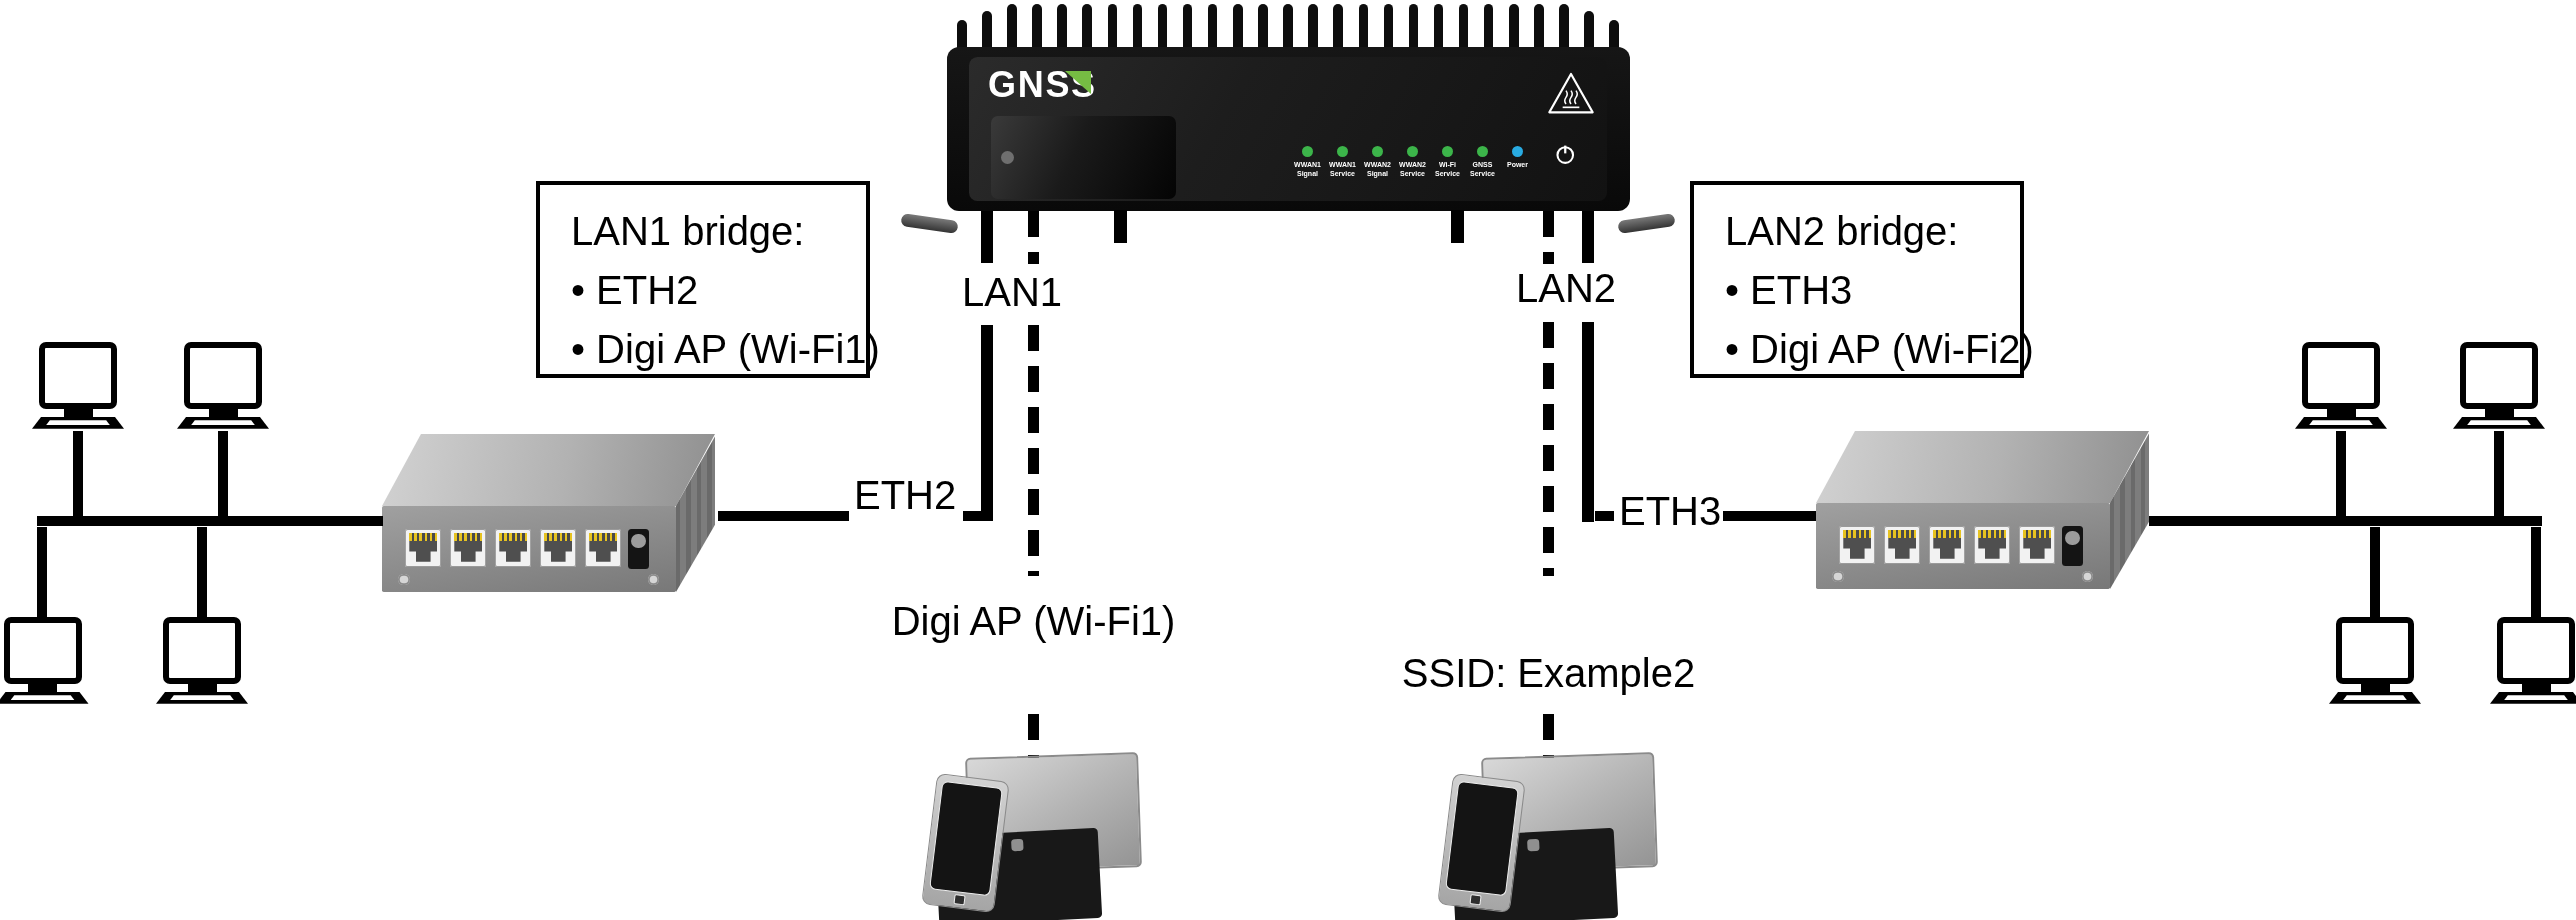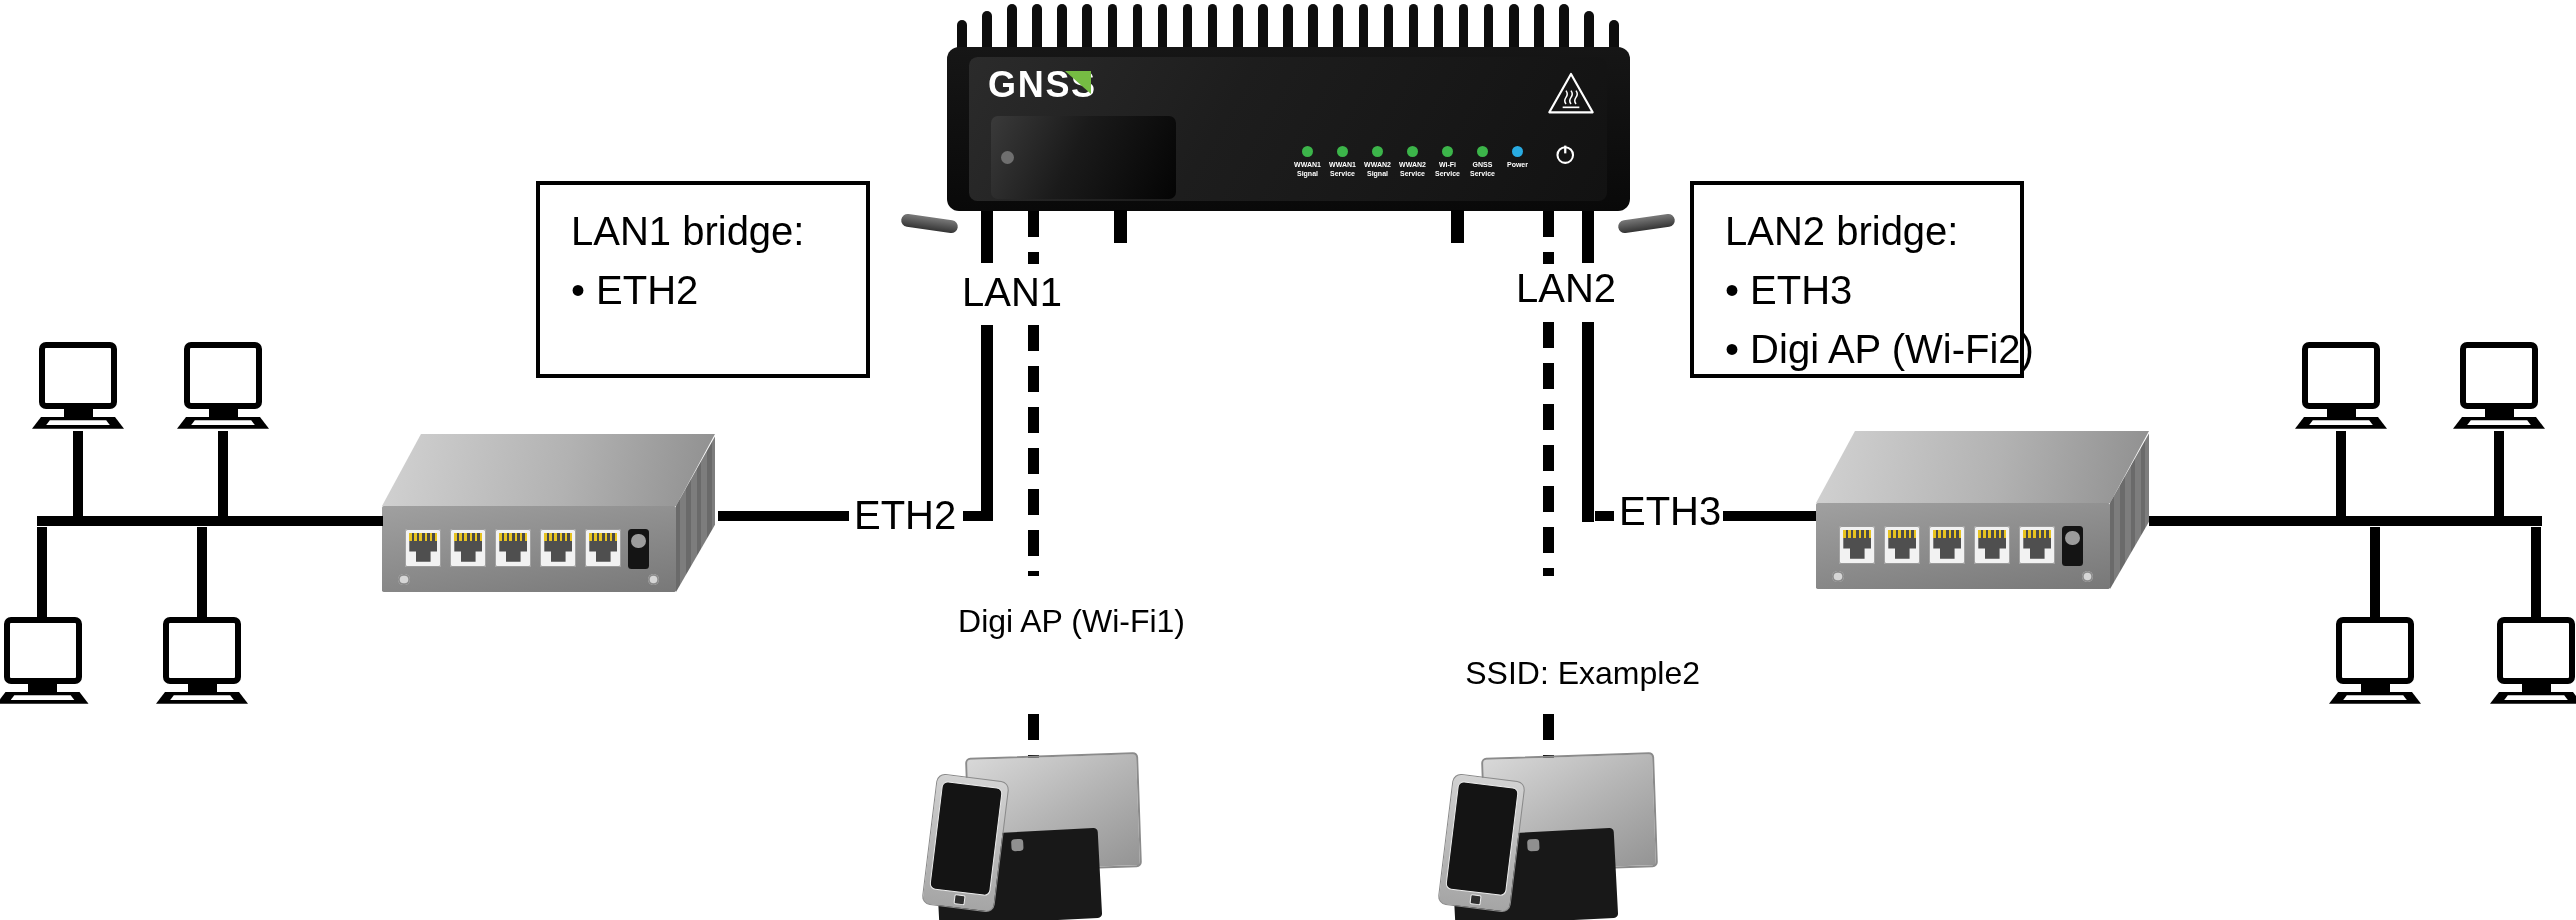--- a/index.html
+++ b/index.html
@@ -7,21 +7,21 @@
        font-family:"Liberation Sans",sans-serif;position:relative;color:#000}
   .abs{position:absolute}
 
   
   .solid-line{position:absolute;background:#000}
   .dash-v{position:absolute;width:11.2px;
           background:repeating-linear-gradient(180deg,#000 0 26px,transparent 26px 41px)}
 
   
   .diag-label{position:absolute;font-size:40px;line-height:1.1;white-space:nowrap}
-  .diag-center{position:absolute;font-size:32px;line-height:52px;text-align:right;width:303px;white-space:nowrap}
+  .diag-center{position:absolute;font-size:40px;line-height:52px;text-align:center;width:303px;white-space:nowrap}
 
   
   .note-box{position:absolute;width:334px;height:197px;border:4.3px solid #000;background:#fff;box-sizing:border-box;
             padding:17.3px 0 0 31px;font-size:40px;line-height:59px;white-space:nowrap}
 
   
   .fins{position:absolute;left:957px;top:3.5px;width:662px;height:45px;display:flex;
         justify-content:space-between;align-items:flex-end}
   .fin{width:9.5px;height:45px;background:#0d0d0d;border-radius:5.2px 5.2px 0 0}
   .fin.h1{height:28.5px}.fin.h2{height:38px}
@@ -177,21 +177,21 @@
   <div class="foot-hook" style="left:901px;top:217px;transform:rotate(8deg)"></div>
   <div class="foot-hook" style="left:1618px;top:217px;transform:rotate(-8deg)"></div>
   <div class="foot-tab" style="left:1114px"></div>
   <div class="foot-tab" style="left:1451px"></div>
 </div>
 
 <div class="solid-line" style="left:981px;top:211px;width:12px;height:52px"></div>
 <div class="diag-label" style="left:962px;top:270px">LAN1</div>
 <div class="solid-line" style="left:981px;top:325px;width:12px;height:196px"></div>
 <div class="solid-line" style="left:963px;top:511px;width:19px;height:10.4px"></div>
-<div class="diag-label" style="left:854px;top:493px">ETH2</div>
+<div class="diag-label" style="left:854px;top:473px">ETH2</div>
 <div class="solid-line" style="left:718px;top:511px;width:131px;height:10.4px"></div>
 
 <div class="dash-v" style="left:1028px;top:211px;height:53px"></div>
 <div class="dash-v" style="left:1028px;top:325px;height:251px"></div>
 <div class="dash-v" style="left:1028px;top:714px;height:48px"></div>
 <div class="diag-center" style="left:882px;top:595px">
   <span>Digi AP (Wi-Fi1)</span><br>
 </div>
 
 <div class="solid-line" style="left:1582px;top:211px;width:12px;height:52px"></div>
@@ -204,20 +204,21 @@
 <div class="dash-v" style="left:1543px;top:211px;height:53px"></div>
 <div class="dash-v" style="left:1543px;top:322px;height:254px"></div>
 <div class="dash-v" style="left:1543px;top:714px;height:48px"></div>
 <div class="diag-center" style="left:1397px;top:595px">
   <br><span>SSID: Example2</span>
 </div>
 
 <div class="note-box" style="left:536px;top:181px">
   <div>LAN1 bridge:</div>
   <div>• ETH2</div>
+  <div>• Digi AP (Wi-Fi1)</div>
 </div>
 <div class="note-box" style="left:1690px;top:181px">
   <div>LAN2 bridge:</div>
   <div>• ETH3</div>
   <div>• Digi AP (Wi-Fi2)</div>
 </div>
 
 <div class="switch" style="left:382px;top:434px">
   <div class="sw-top"></div>
   <div class="sw-side"></div>

